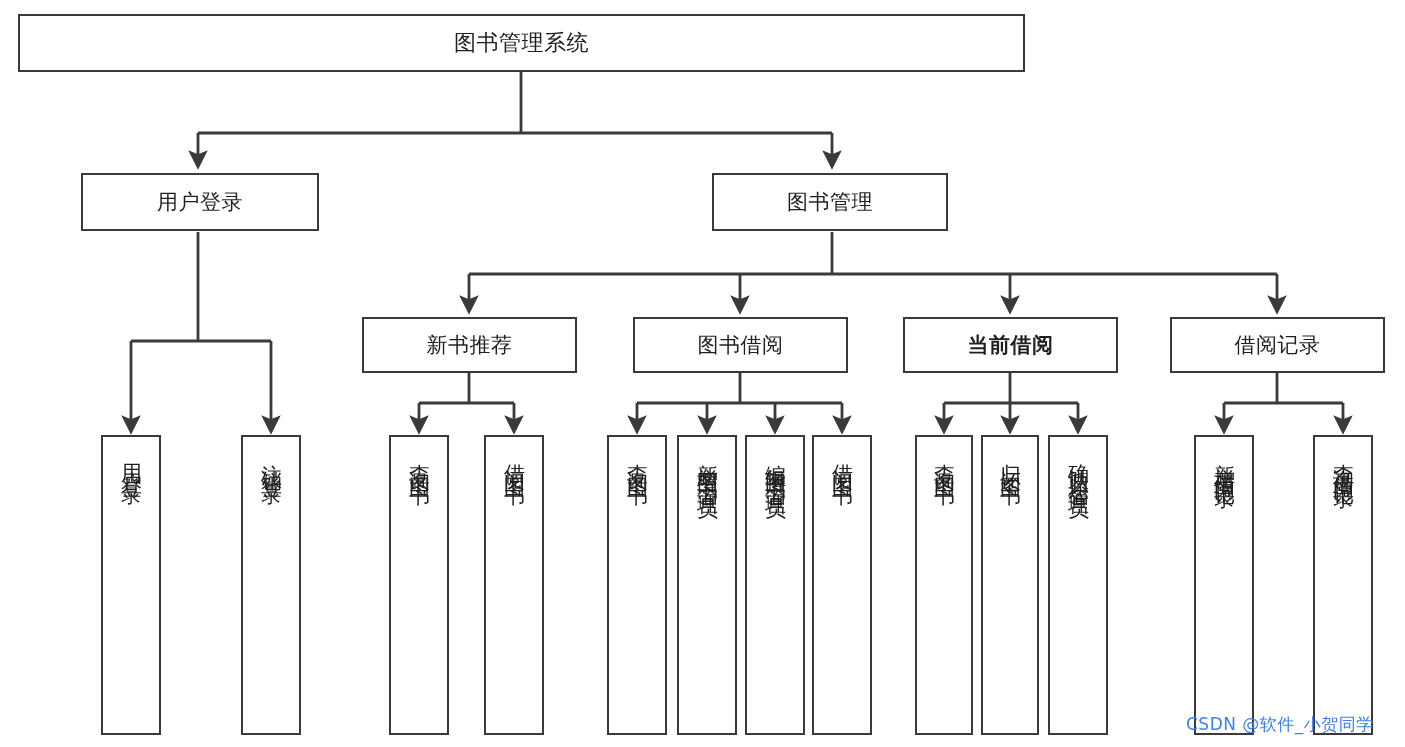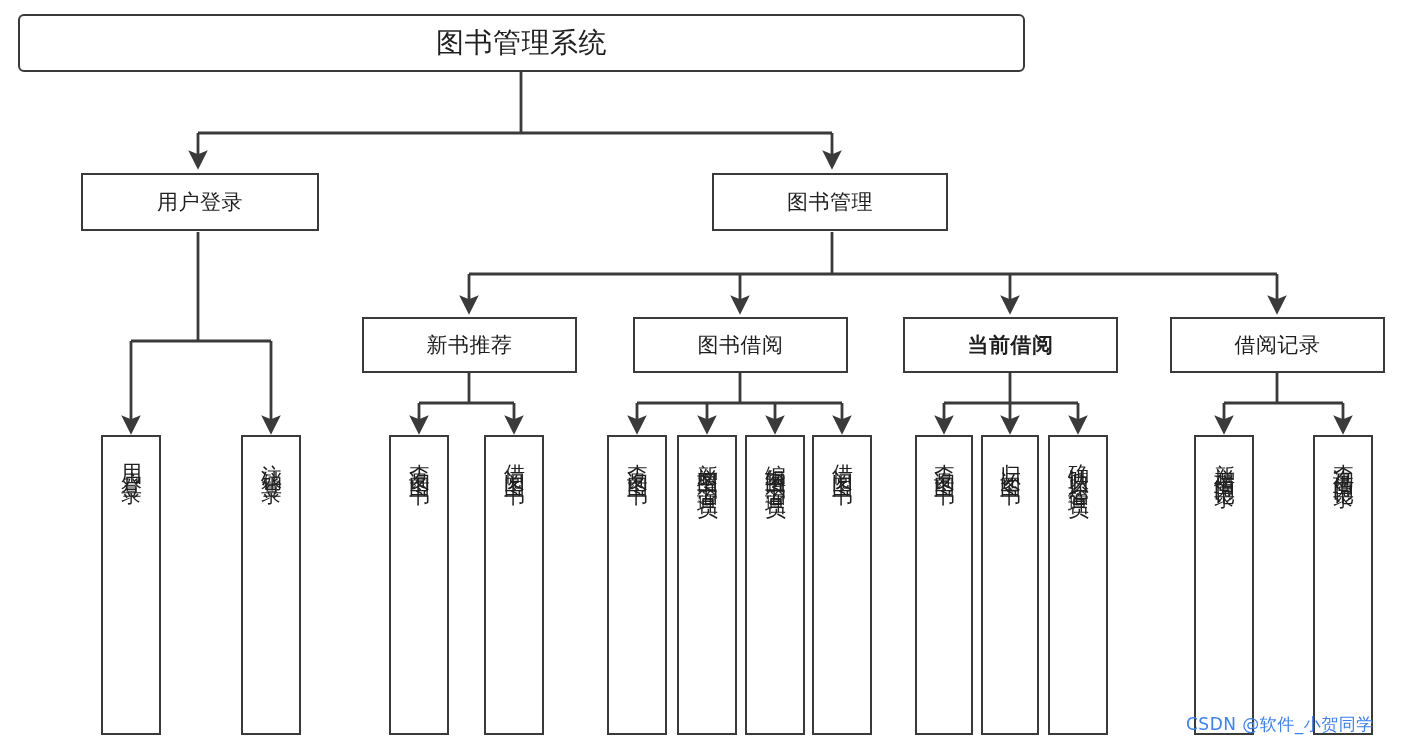--- a/index.html
+++ b/index.html
@@ -39,22 +39,21 @@
     justify-content: center;
     color: #1f1f1f;
     line-height: 1.18;
   }
   .node-h {
     font-size: 21px;
     letter-spacing: 0.5px;
     white-space: nowrap;
   }
   .node-root {
-    font-size: 28px;
-    border-radius: 6px;
+    font-size: 22px;
   }
   .node-leaf {
     align-items: flex-start;
     padding-top: 10px;
   }
   .vtext {
     writing-mode: vertical-rl;
     text-orientation: upright;
     font-size: 21px;
     letter-spacing: 7px;

